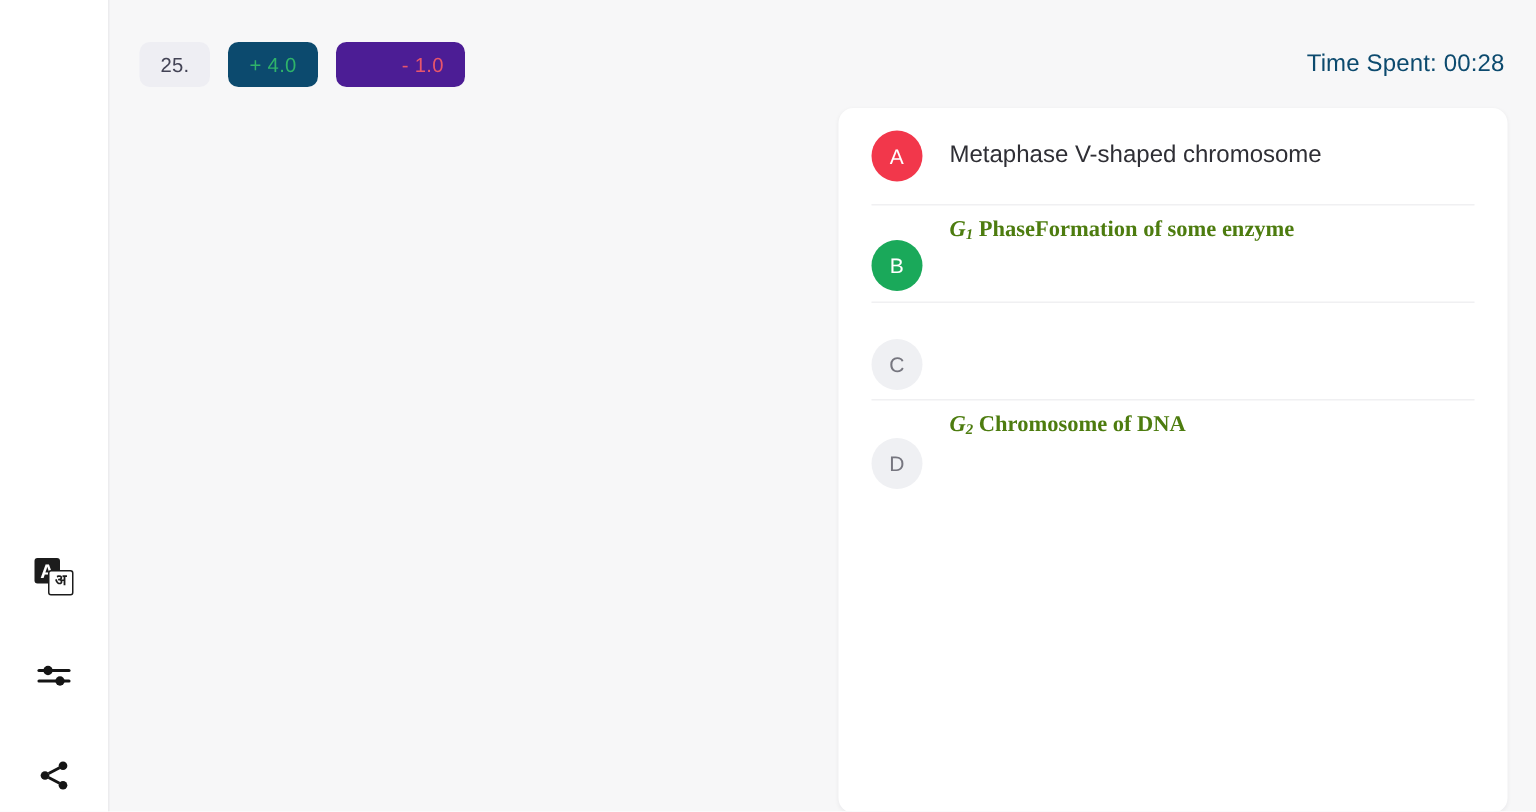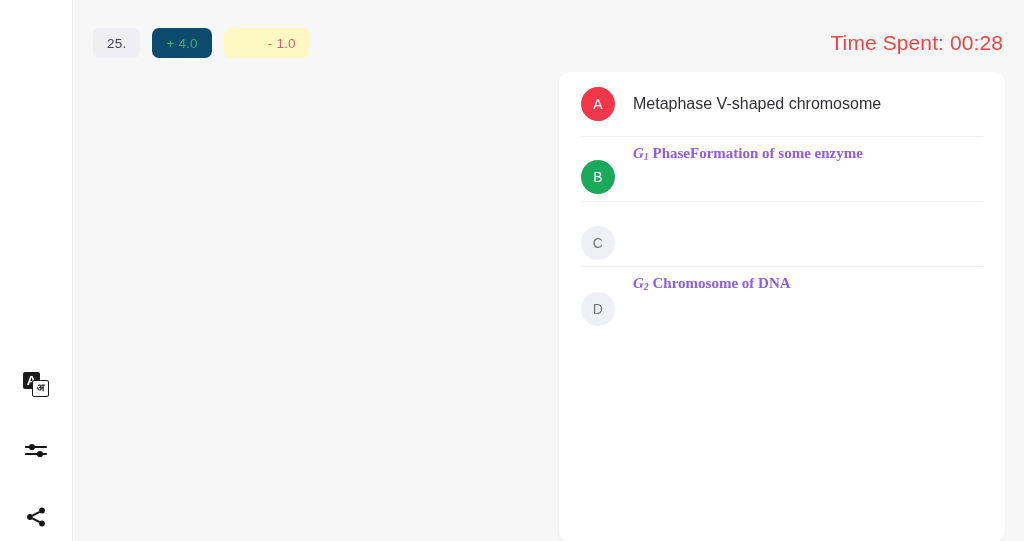--- a/index.html
+++ b/index.html
@@ -105,25 +105,25 @@
     padding: 0 14px;
     border-radius: 7px;
     display: flex;
     align-items: center;
     justify-content: center;
     font-size: 13.5px;
     letter-spacing: 0.2px;
   }
   .badge-num   { background: #eeeef3; color: #434355; }
   .badge-plus  { background: #0c4a6e; color: #2fb36a; }
-  .badge-minus { background: #fef9c3; color: #e8566b; padding-left: 44px; }
+  .badge-minus { background: #4c1d95; color: #e8566b; padding-left: 44px; }
 
   .timer {
-    font-size: 21px;
-    color: #ef4444;
+    font-size: 16px;
+    color: #0c4a6e;
     letter-spacing: 0.1px;
     white-space: nowrap;
   }
 
   
   .qcard {
     position: absolute;
     left: 20px;
     top: 72px;
     width: 446px;
@@ -187,21 +187,21 @@
 
   .opt-text-sans {
     font-family: "Liberation Sans", sans-serif;
     font-size: 16px;
     color: #2f2f35;
   }
   .opt-text-serif {
     font-family: "Liberation Serif", serif;
     font-size: 15px;
     font-weight: 700;
-    color: #8b5cf6;
+    color: #4d7c0f;
   }
   .opt-text-serif .gl {
     font-style: italic;
     font-weight: 700;
   }
   .opt-text-serif sub {
     font-size: 0.66em;
     font-style: italic;
     vertical-align: -0.22em;
   }

